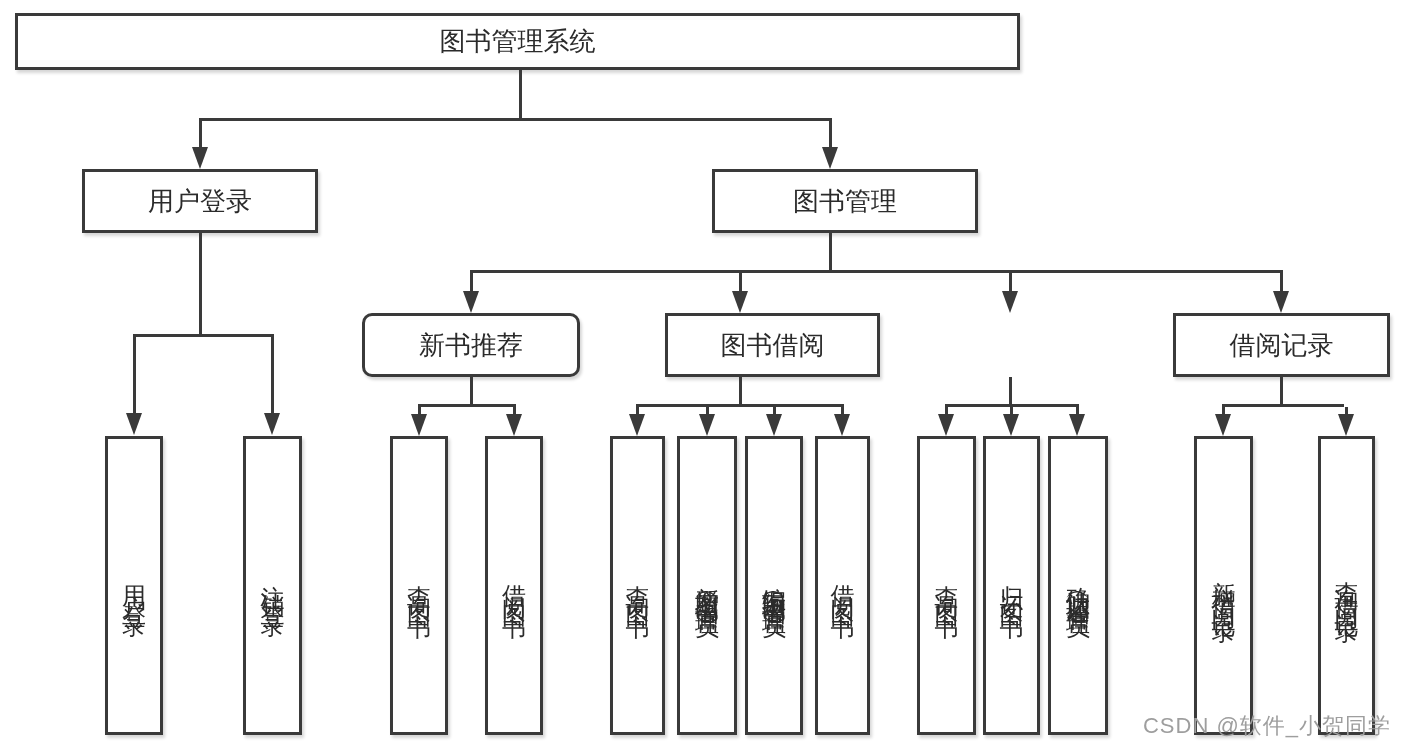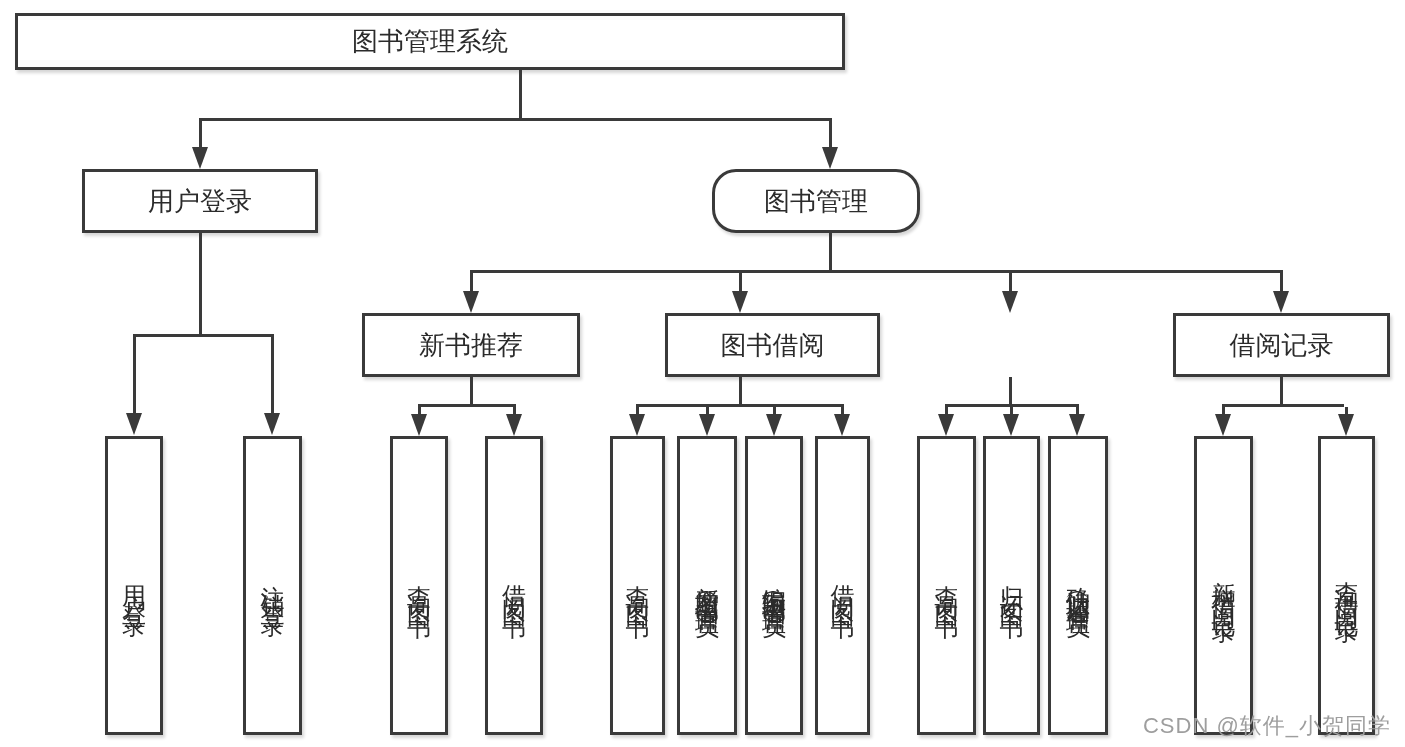--- a/index.html
+++ b/index.html
@@ -46,26 +46,26 @@
     font-size:22px;color:#9e9e9e;
     letter-spacing:1px;
     white-space:nowrap;
   }
 </style>
 </head>
 <body>
 
 <div id="canvas">
 
-  <div class="box" style="left:15px;top:13px;width:830px;height:57px;">图书管理系统</div>
+  <div class="box" style="left:15px;top:13px;width:1005px;height:57px;">图书管理系统</div>
 
   <div class="box" style="left:82px;top:169px;width:236px;height:64px;">用户登录</div>
-  <div class="box" style="left:712px;top:169px;width:208px;height:64px;border-radius:24px;">图书管理</div>
+  <div class="box" style="left:712px;top:169px;width:266px;height:64px;">图书管理</div>
 
-  <div class="box" style="left:362px;top:313px;width:218px;height:64px;">新书推荐</div>
+  <div class="box" style="left:362px;top:313px;width:218px;height:64px;border-radius:10px;">新书推荐</div>
   <div class="box" style="left:633px;top:313px;width:215px;height:64px;margin-left:32px;">图书借阅</div>
   <div class="box" style="left:1173px;top:313px;width:217px;height:64px;">借阅记录</div>
 
   <div class="vbox" style="left: 105px; top: 436px; width: 58px; height: 299px; letter-spacing: 10px;">用户登录</div>
   <div class="vbox" style="left: 243px; top: 436px; width: 59px; height: 299px; letter-spacing: 10px;">注销登录</div>
 
   <div class="vbox" style="left: 390px; top: 436px; width: 58px; height: 299px; letter-spacing: 10px;">查询图书</div>
   <div class="vbox" style="left: 485px; top: 436px; width: 58px; height: 299px; letter-spacing: 10px;">借阅图书</div>
 
   <div class="vbox" style="left: 610px; top: 436px; width: 55px; height: 299px; letter-spacing: 10px;">查询图书</div>

